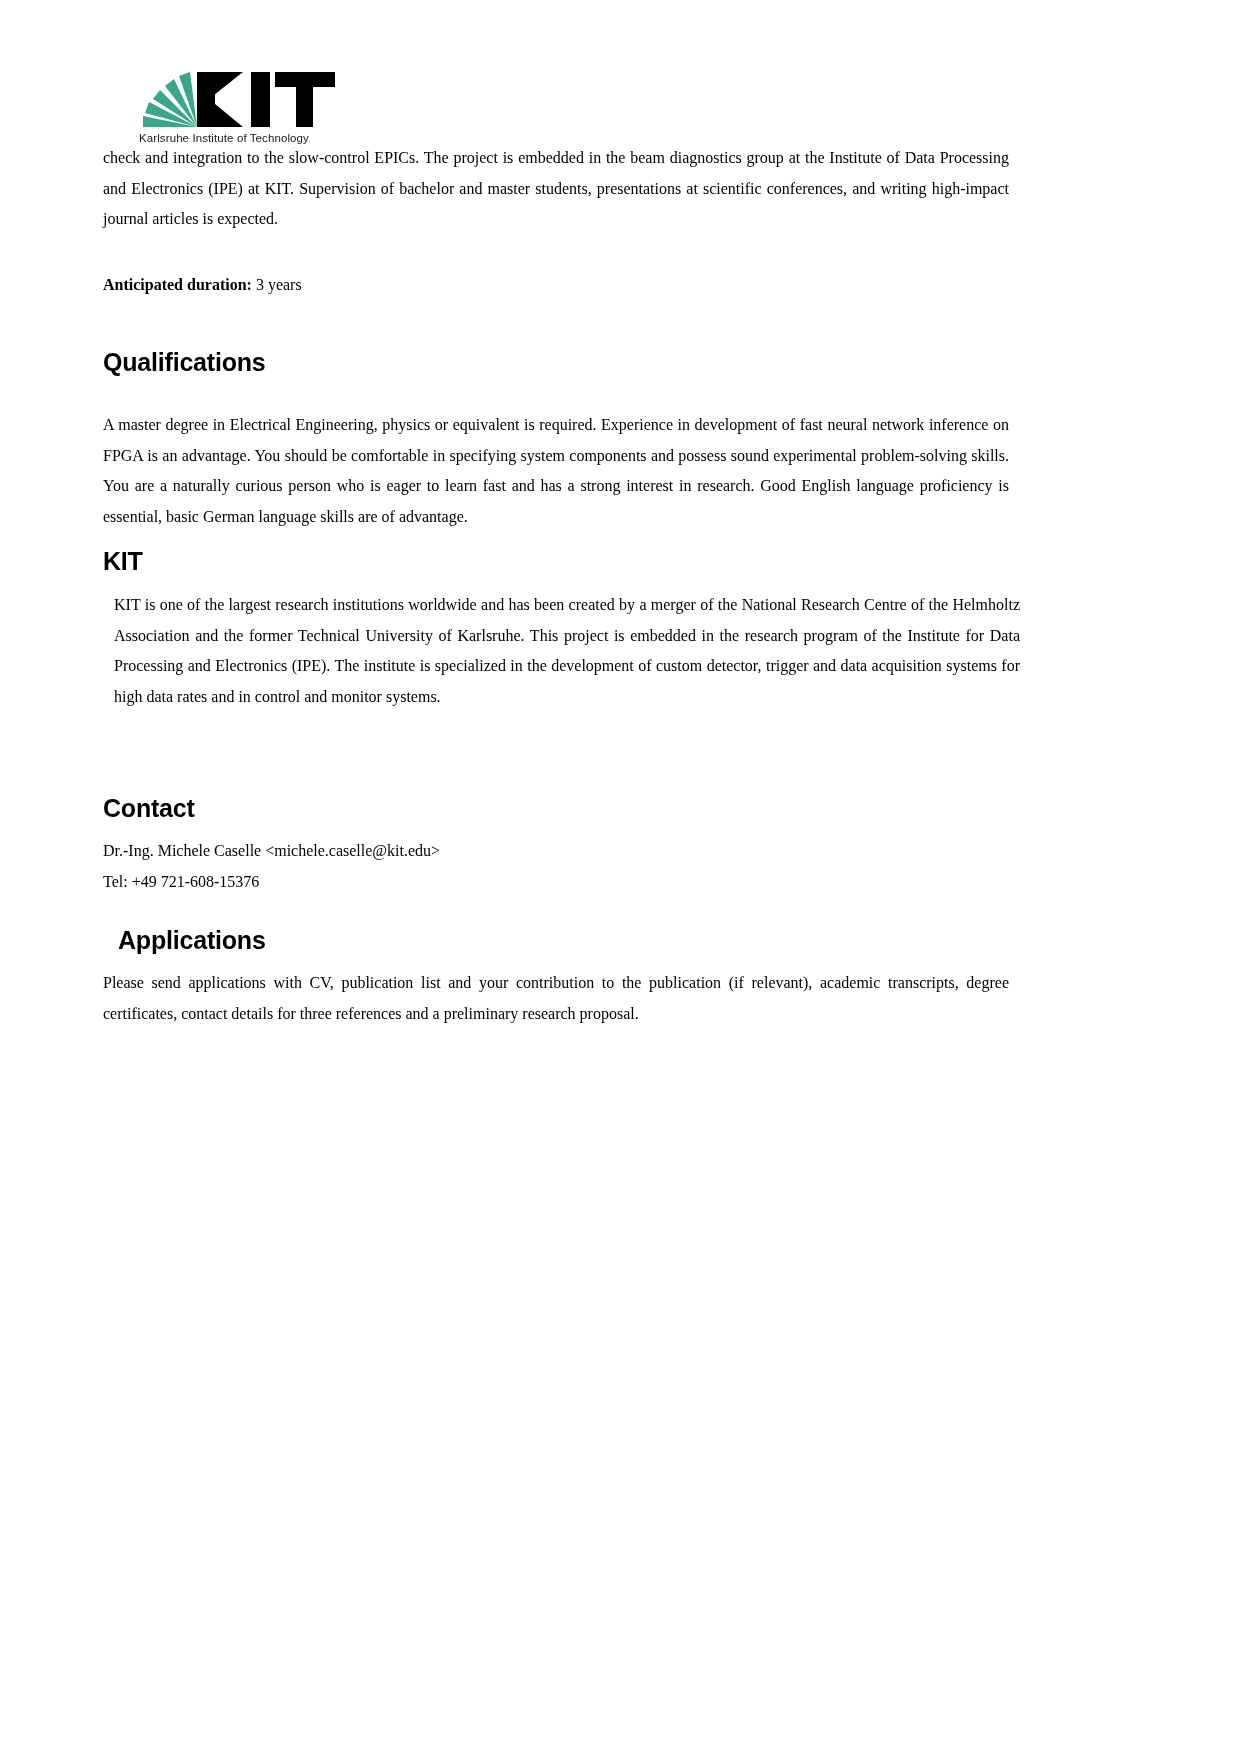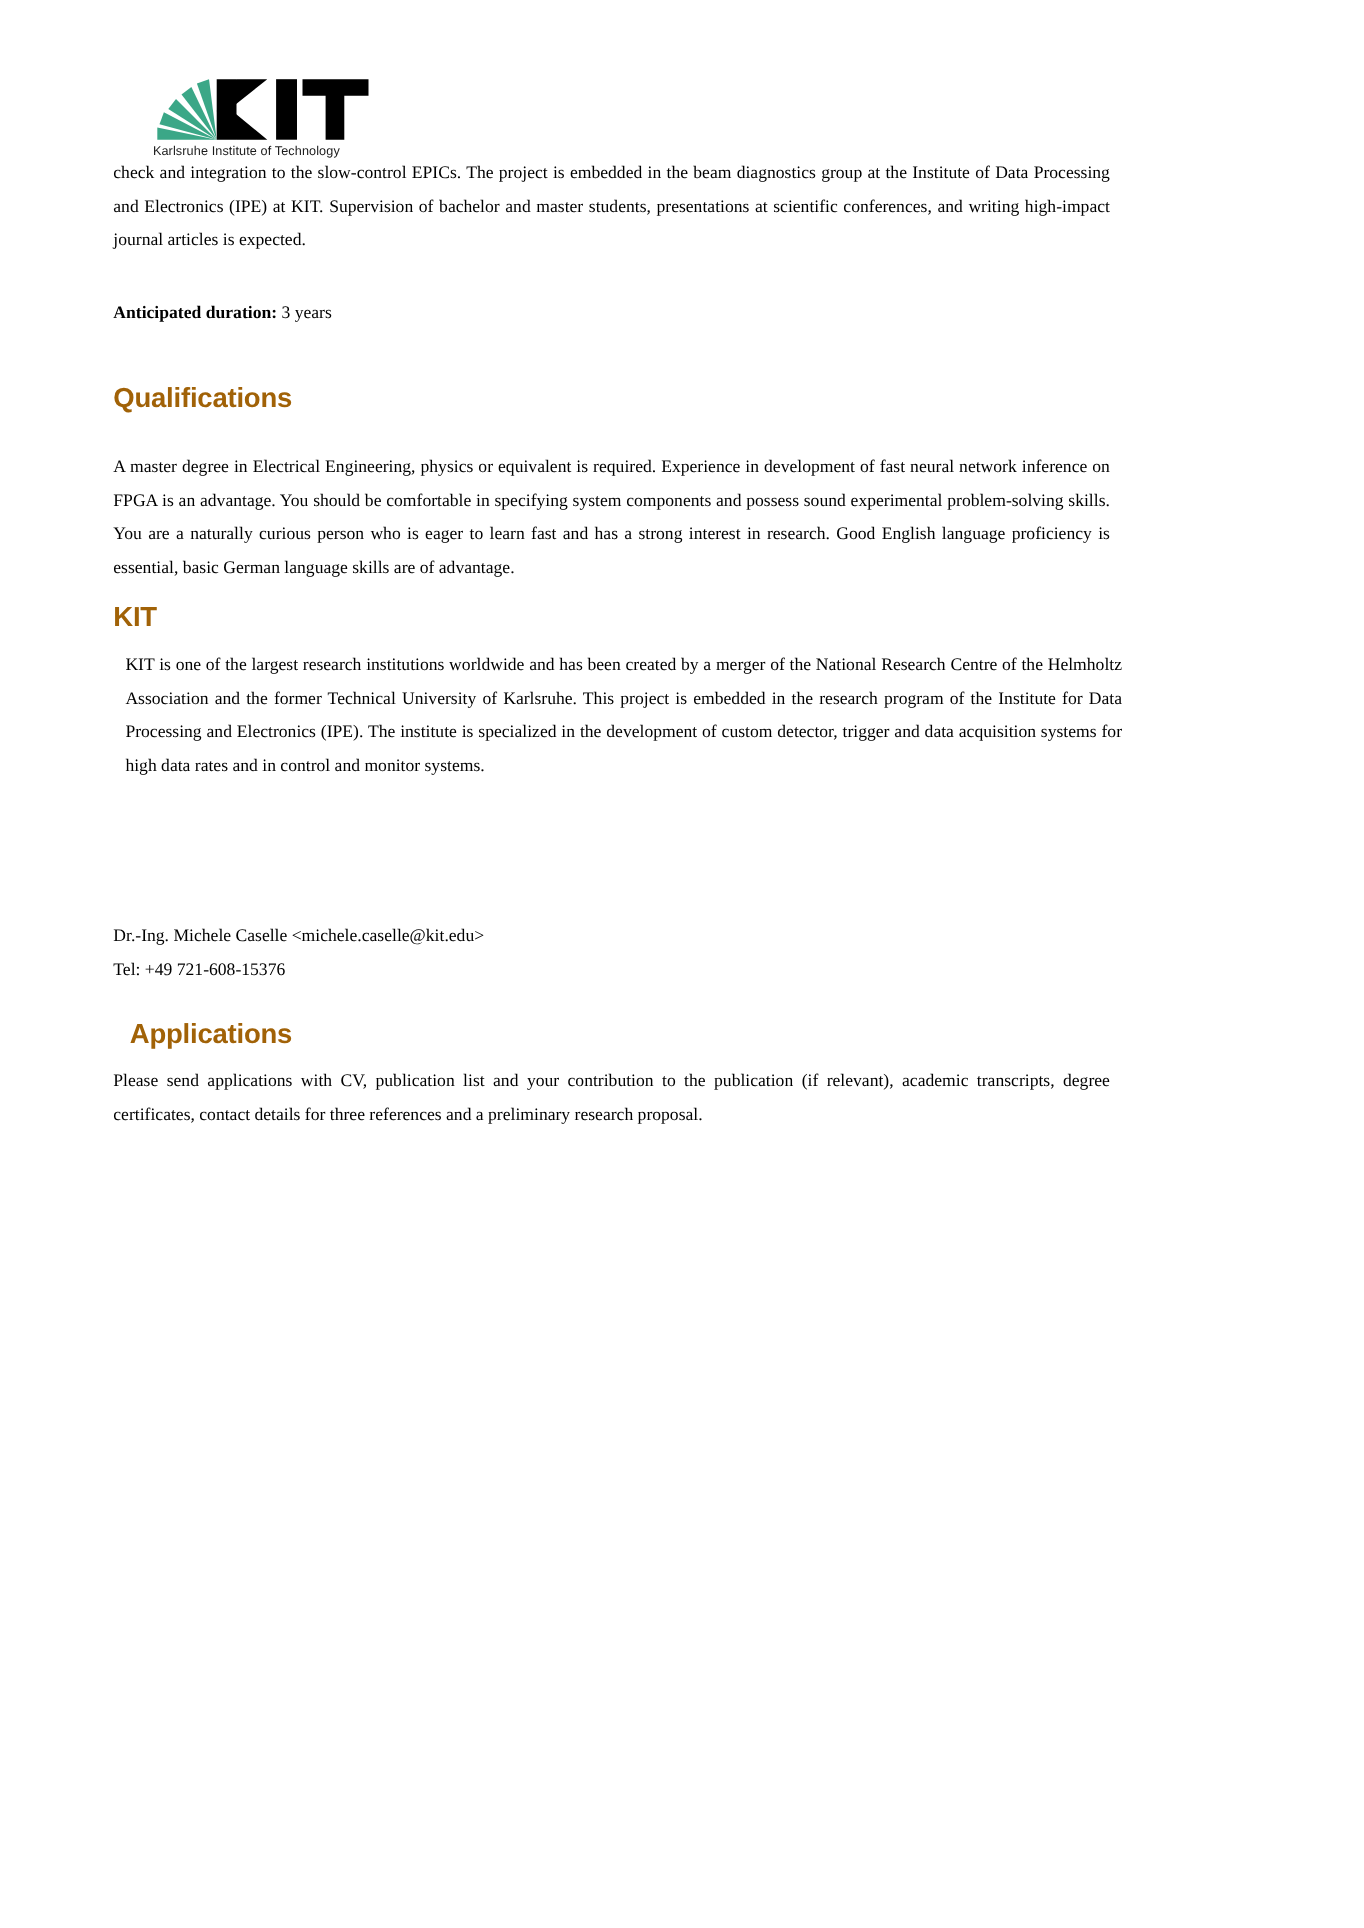--- a/index.html
+++ b/index.html
@@ -53,21 +53,21 @@
     color: #000000;
     hyphens: none;
   }
   .para.nojustify { text-align: left; }
 
   .heading {
     font-family: "Liberation Sans", "DejaVu Sans", sans-serif;
     font-weight: bold;
     font-size: 25px;
     line-height: 30px;
-    color: #a16207;
+    color: #000000;
     margin: 0;
     letter-spacing: -0.2px;
   }
 
   .bold-inline { font-weight: bold; }
 
   
   .s-intro     { position: absolute; left: 103px; top: 143px;  width: 906px; }
   .s-duration  { position: absolute; left: 103px; top: 270px;  width: 906px; }
   .s-qual-h    { position: absolute; left: 103px; top: 347px;  width: 906px; }
@@ -120,20 +120,23 @@
     <p class="para">A master degree in Electrical Engineering, physics or equivalent is required. Experience in development of fast neural network inference on FPGA is an advantage. You should be comfortable in specifying system components and possess sound experimental problem-solving skills. You are a naturally curious person who is eager to learn fast and has a strong interest in research. Good English language proficiency is essential, basic German language skills are of advantage.</p>
   </div>
 
   <div class="s-kit-h">
     <h2 class="heading">KIT</h2>
   </div>
   <div class="s-kit-p">
     <p class="para">KIT is one of the largest research institutions worldwide and has been created by a merger of the National Research Centre of the Helmholtz Association and the former Technical University of Karlsruhe. This project is embedded in the research program of the Institute for Data Processing and Electronics (IPE). The institute is specialized in the development of custom detector, trigger and data acquisition systems for high data rates and in control and monitor systems.</p>
   </div>
 
+  <div class="s-contact-h">
+    <h2 class="heading">Contact</h2>
+  </div>
   <div class="s-contact-p">
     <p class="para nojustify">Dr.-Ing. Michele Caselle &lt;michele.caselle@kit.edu&gt;</p>
     <p class="para nojustify">Tel: +49 721-608-15376</p>
   </div>
 
   <div class="s-apps-h">
     <h2 class="heading">Applications</h2>
   </div>
   <div class="s-apps-p">
     <p class="para">Please send applications with CV, publication list and your contribution to the publication (if relevant), academic transcripts, degree certificates, contact details for three references and a preliminary research proposal.</p>

